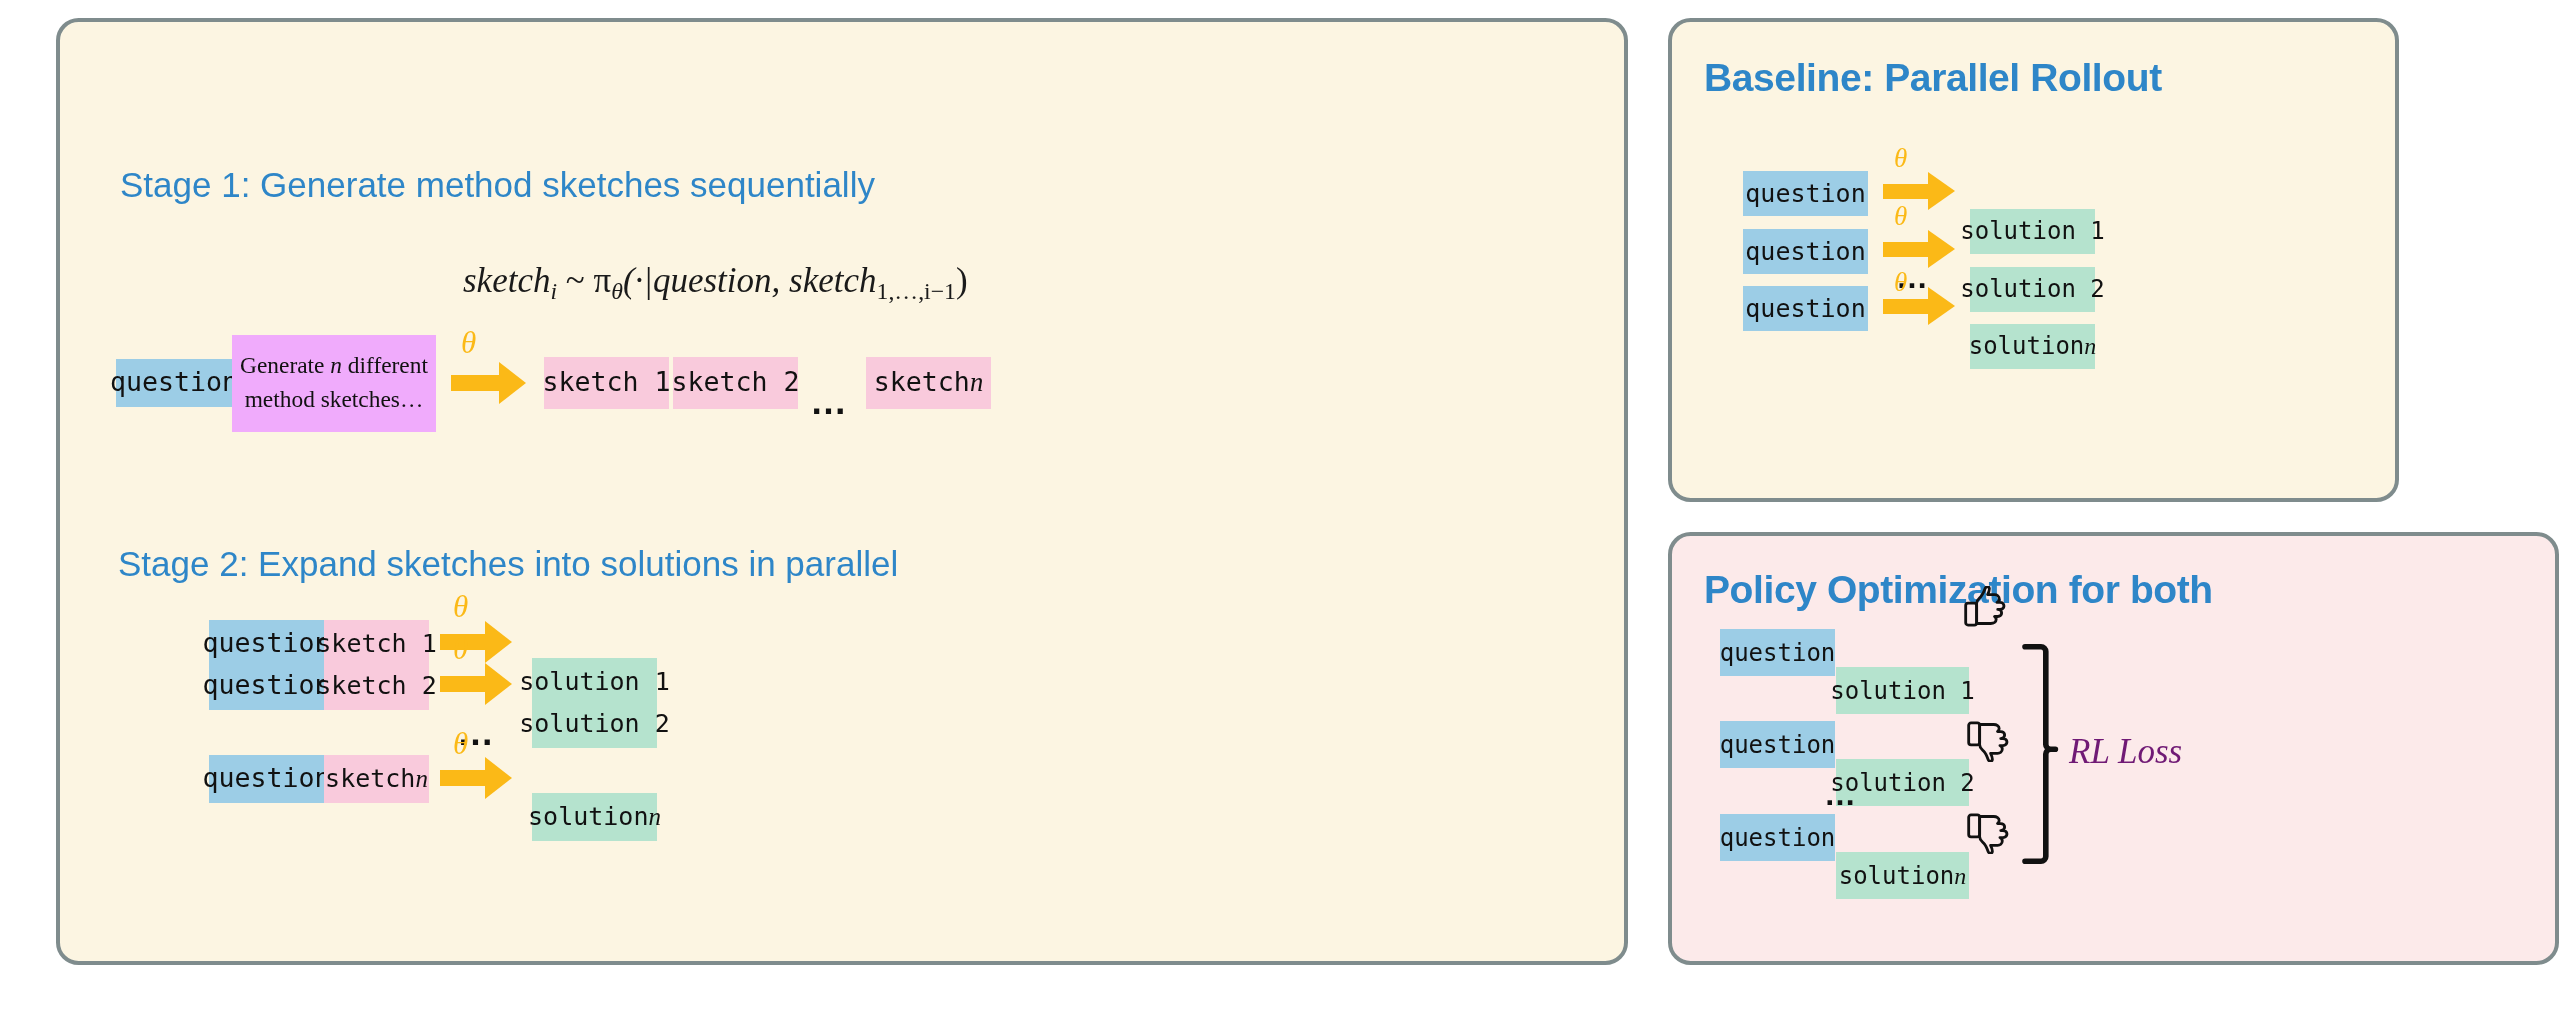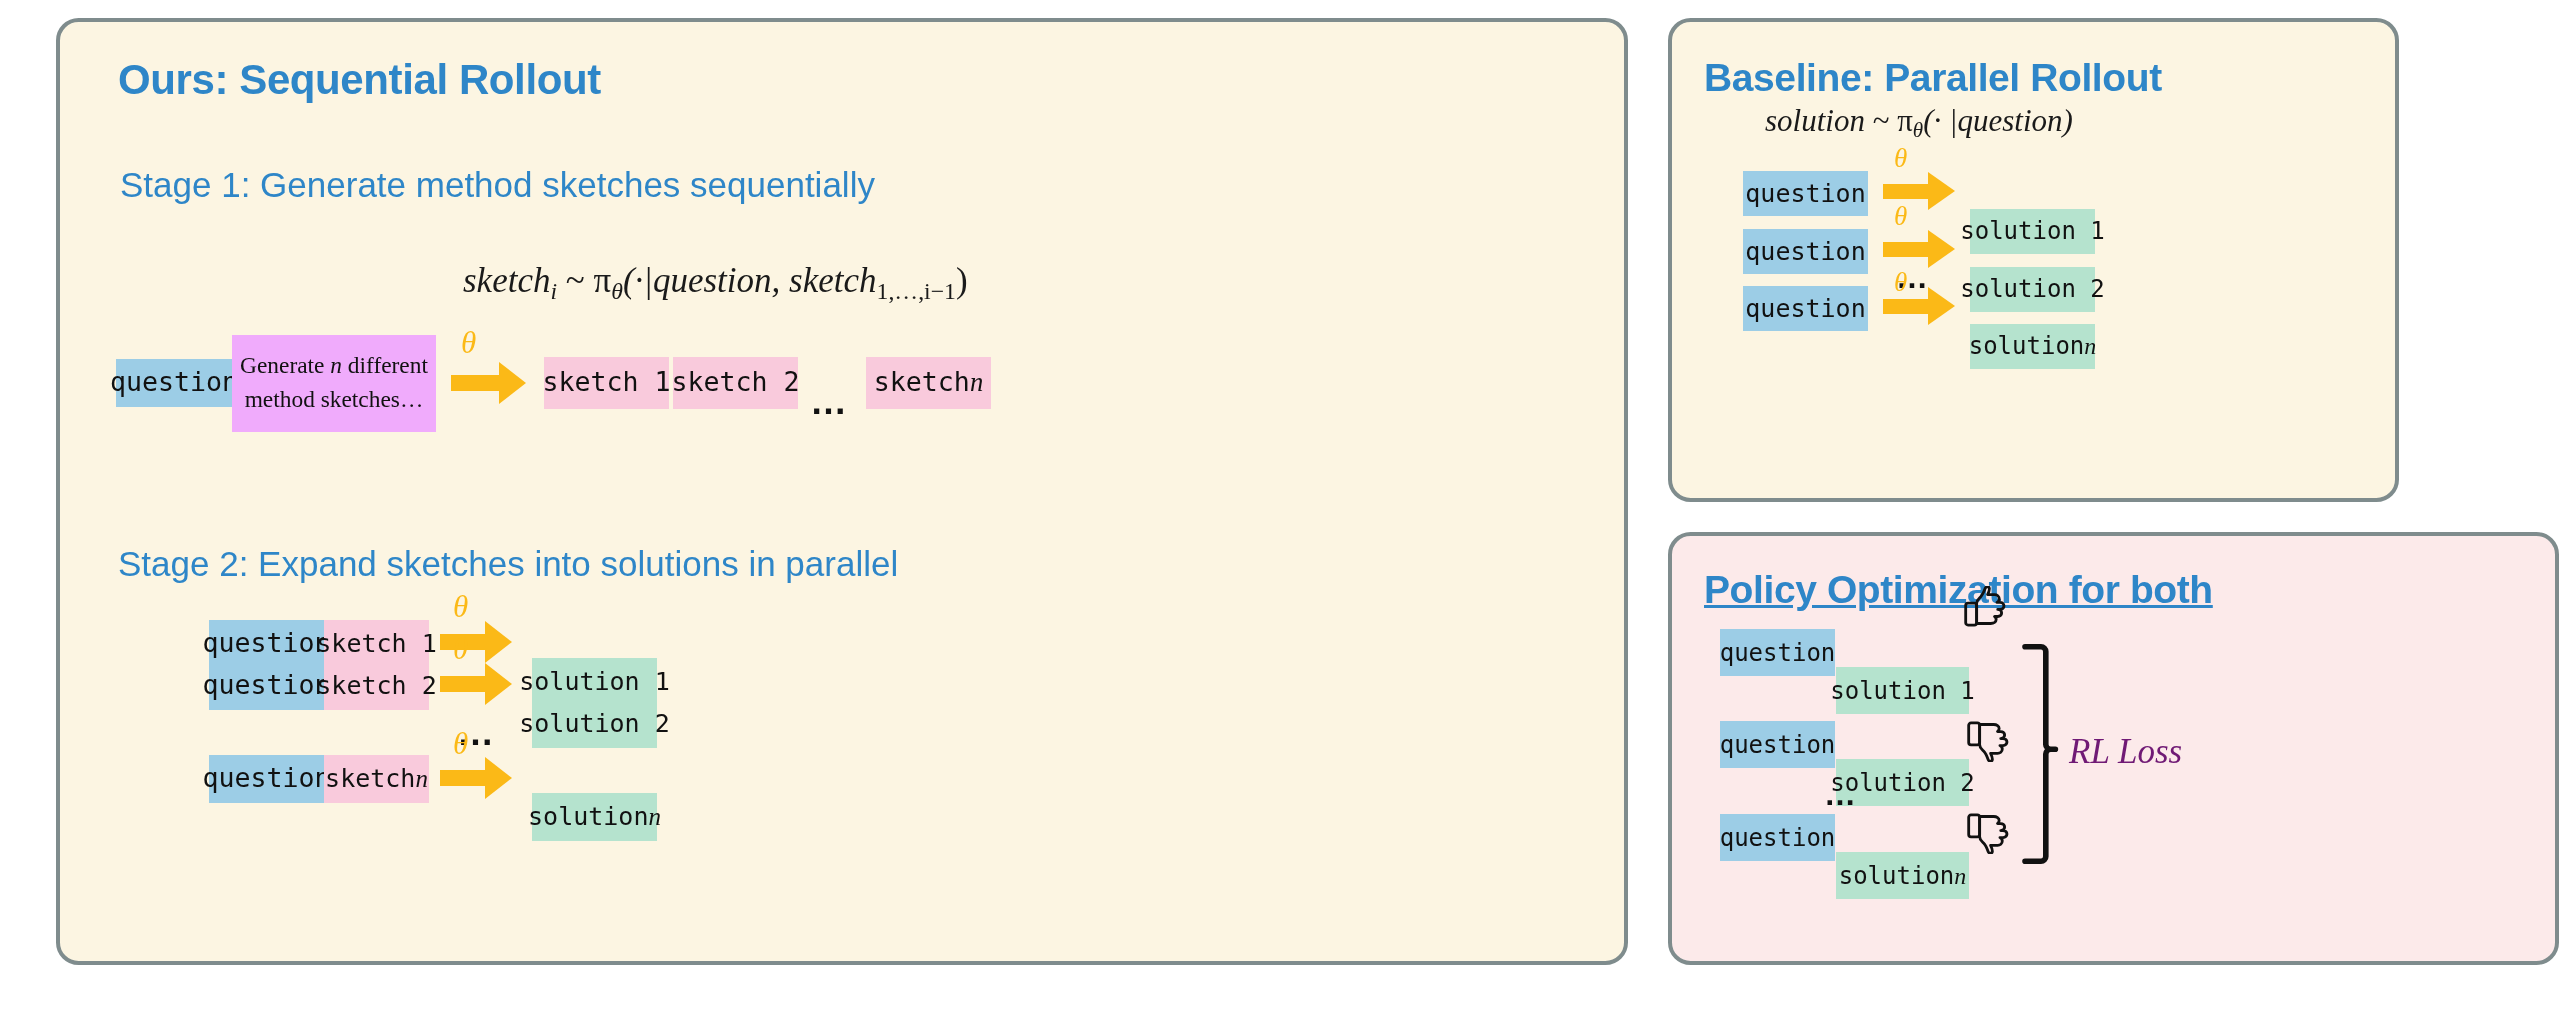--- a/index.html
+++ b/index.html
@@ -18,21 +18,21 @@
   #panel-baseline{left:1668px;top:17.7px;width:731px;height:484px;}
   #panel-policy{left:1668px;top:532px;width:891px;height:433px;}
 
   .panel-title{
     position:absolute;color:#2E86C8;font-weight:bold;
     font-family:"Liberation Sans Narrow","Liberation Sans",sans-serif;
     font-stretch:condensed;letter-spacing:-0.4px;white-space:nowrap;
   }
   #title-ours{left:58px;top:34px;font-size:42px;}
   #title-baseline{left:32px;top:34px;font-size:39px;}
-  #title-policy{left:32px;top:32px;font-size:39px;text-decoration:underline;}
+  #title-policy{left:32px;top:32px;font-size:39px;}
 
   .stage-head{
     position:absolute;color:#2E86C8;font-size:35px;white-space:nowrap;
     font-family:"Liberation Sans Narrow","Liberation Sans",sans-serif;
     font-stretch:condensed;
   }
   #stage1-head{left:60px;top:143px;}
   #stage2-head{left:58px;top:522px;}
 
   .formula{
@@ -80,21 +80,20 @@
     font-size:35px;color:#701a75;white-space:nowrap;
   }
   .brace{position:absolute;}
   .thumb{position:absolute;}
 </style>
 </head>
 <body>
 
 <div class="panel cream" id="panel-ours">
 
-  <div class="panel-title" id="title-ours">Ours: Sequential Rollout</div>
 
   <div class="stage-head" id="stage1-head">Stage 1:  Generate method sketches sequentially</div>
 
   <div class="formula" id="formula-stage1">
     <span>sketch</span><span class="sub">i</span><span class="upr">&nbsp;</span><span class="upr">~</span><span class="upr">&nbsp;</span><span class="upr">π</span><span class="sub">θ</span><span>(·|question, sketch</span><span class="sub upr">1,…,i−1</span><span class="upr">)</span>
   </div>
 
   <div class="box q mono" style="left:56px;top:337px;width:116px;height:48px;font-size:26.6px;">question</div>
 
   <div class="box gen serifbox" style="left:172px;top:313px;width:204px;height:97px;font-size:23.4px;flex-direction:column;line-height:1.45;">
@@ -152,23 +151,20 @@
   <div class="theta" style="left:393px;top:706px;">θ</div>
   <div class="box sol mono" style="left:472px;top:733px;width:125px;height:48px;font-size:25px;">
     <span>solution </span>
       <span class="ital-n">n</span>
   </div>
 </div>
 
 <div class="panel cream" id="panel-baseline">
   <div class="panel-title" id="title-baseline">Baseline: Parallel Rollout</div>
 
-  <div class="formula" id="formula-baseline">
-    <span>solution</span><span class="upr">&nbsp;</span><span class="upr">~</span><span class="upr">&nbsp;</span><span class="upr">π</span><span class="sub">θ</span><span>(· |question)</span>
-  </div>
 
   <div class="box q mono" style="left:71px;top:149px;width:125px;height:45px;font-size:25px;">question</div>
   <div class="arrow" style="left:211px;top:153px;width:77px;height:37px;">
     <div class="shaft" style="left:0;top:8.9px;width:47px;height:15.3px;"></div>
     <div class="head" style="left:45px;top:-3.2px;border-top-width:19.3px;border-bottom-width:19.3px;"></div>
   </div>
   <div class="theta" style="left:222px;top:123px;font-size:27px;">θ</div>
   <div class="box sol mono" style="left:298px;top:149px;width:125px;height:45px;font-size:24px;">solution 1</div>
 
   <div class="box q mono" style="left:71px;top:207px;width:125px;height:45px;font-size:25px;">question</div>

